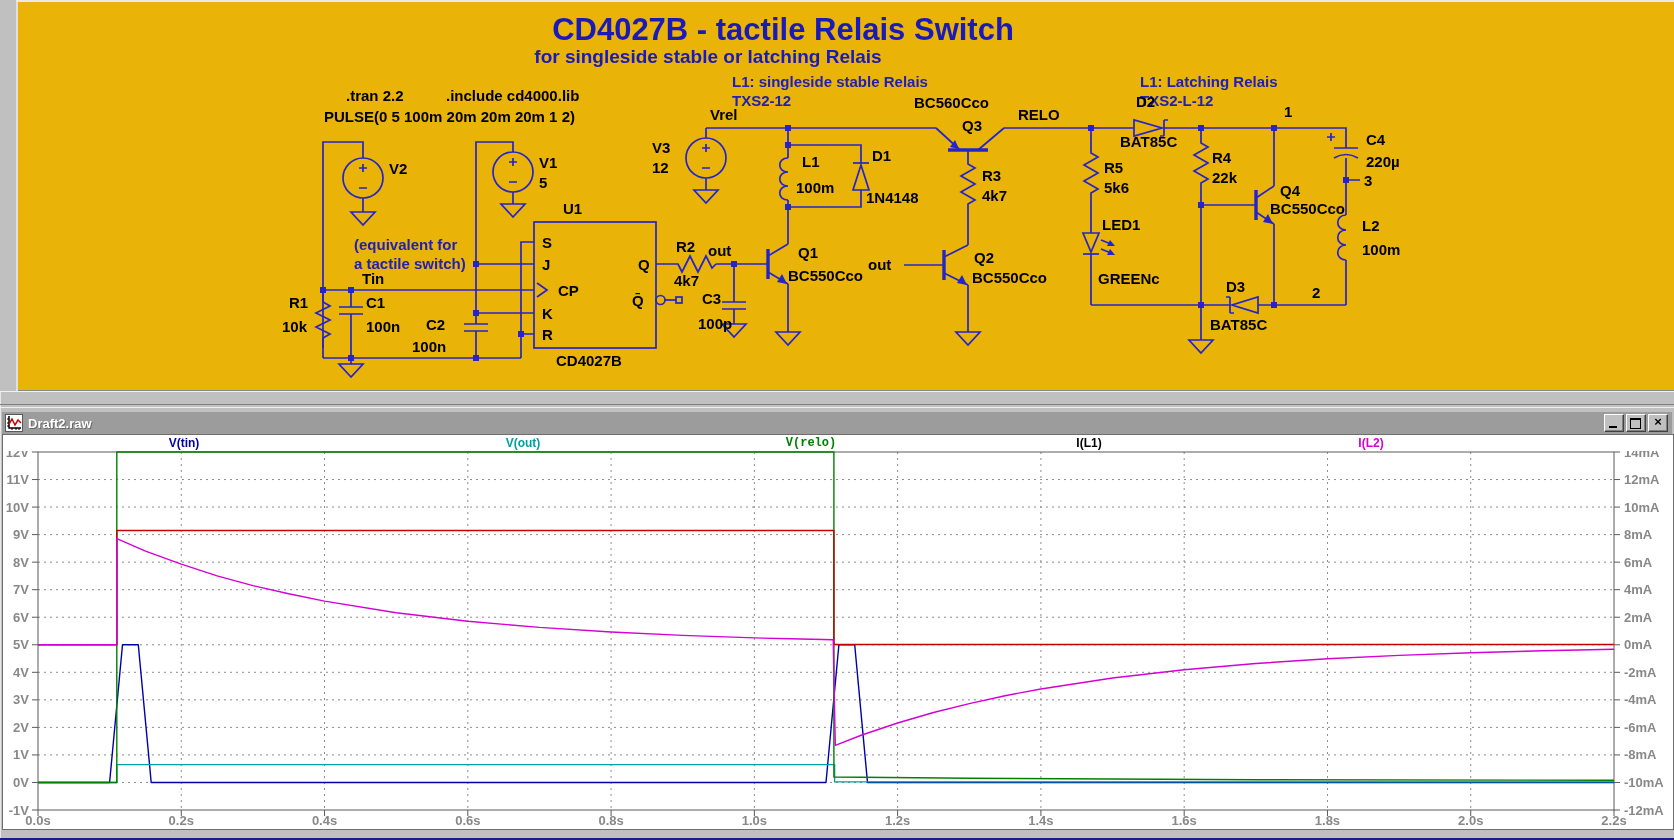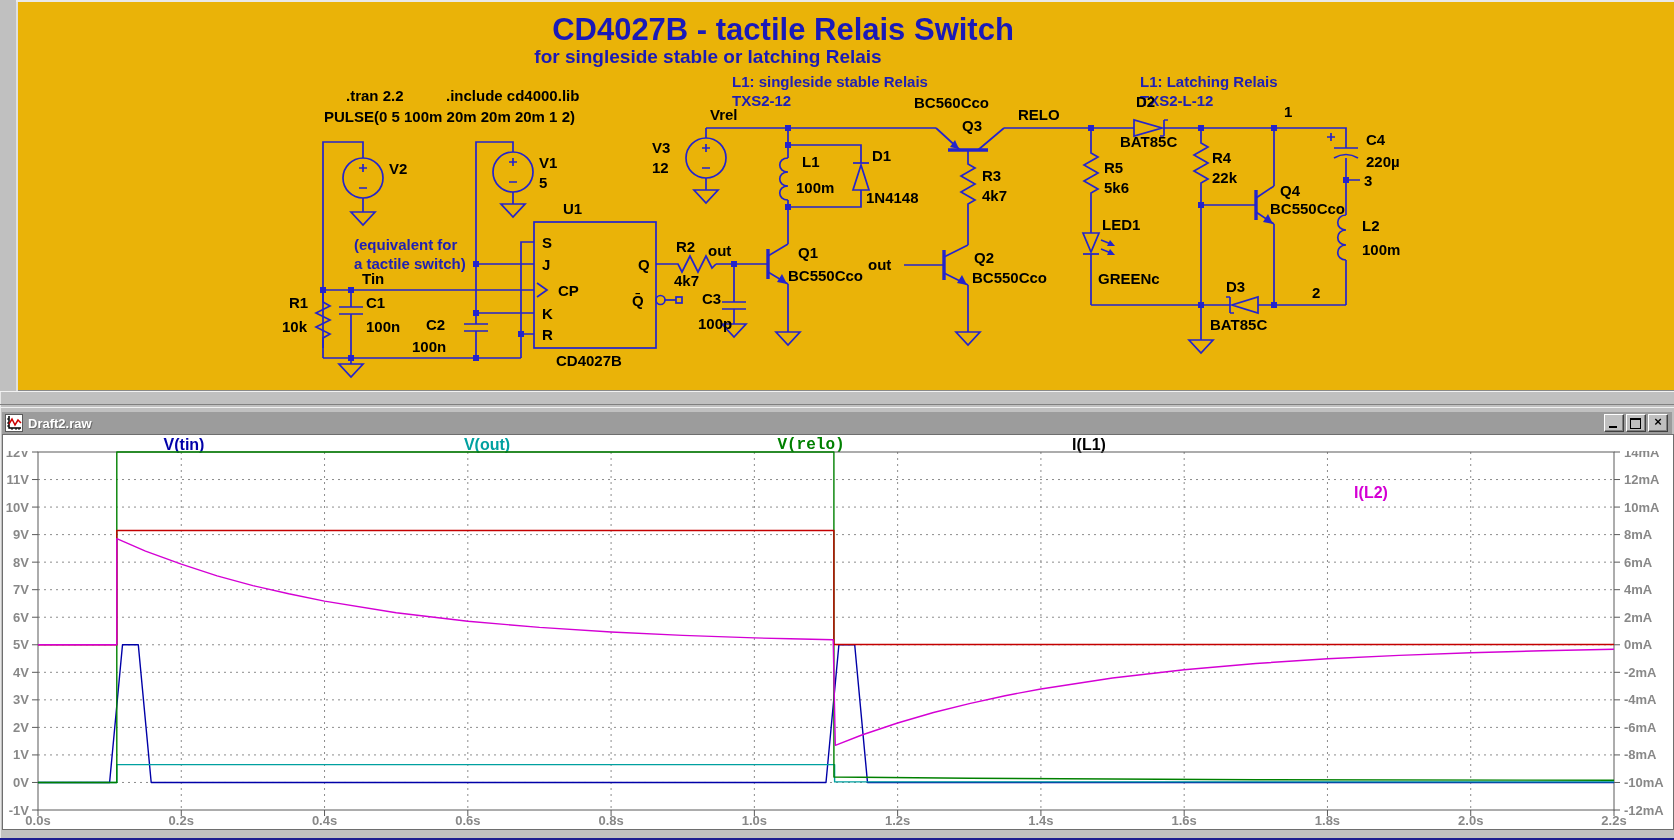--- a/index.html
+++ b/index.html
@@ -30,21 +30,21 @@
   .winbtn{width:18px;height:16px;background:#c0c0c0;margin-right:2px;position:relative;flex:0 0 auto;
           border-top:1px solid #ffffff;border-left:1px solid #ffffff;border-right:1px solid #404040;border-bottom:1px solid #404040;
           box-shadow:inset -1px -1px 0 #808080;}
   .winbtn:last-child{margin-right:4px;}
   .glyph-min{position:absolute;left:4px;bottom:3px;width:8px;height:2px;background:#000;}
   .glyph-max{position:absolute;left:3px;top:3px;width:9px;height:8px;border:1px solid #000;border-top-width:2px;}
   .glyph-close{position:absolute;left:0;top:-1px;width:100%;text-align:center;font-size:13px;font-weight:bold;color:#000;line-height:16px;}
   #plot-content{position:absolute;left:2px;top:43px;width:1670px;height:394px;background:#ffffff;
                 border:1px solid #6e6e6e;}
   #legend-row{position:absolute;left:0;top:0;width:100%;height:16px;}
-  .legend-item{position:absolute;top:1px;transform:translateX(-50%);font-size:16px;font-weight:bold;white-space:nowrap;}
+  .legend-item{position:absolute;top:1px;transform:translateX(-50%);font-size:12px;font-weight:bold;white-space:nowrap;}
   #plot-svg{position:absolute;left:0;top:16px;}
   .gridline{stroke:#8c8c8c;stroke-width:1;stroke-dasharray:2,4;fill:none;}
   .axisline{stroke:#5a5a5a;stroke-width:1;fill:none;}
   .tick{stroke:#5a5a5a;stroke-width:1;}
   .ticklabel{font-size:13px;font-weight:bold;fill:#888888;}
   .trace{fill:none;stroke-width:1.4;stroke-linejoin:round;}
   #bottom-line{position:absolute;left:0;bottom:0;width:1674px;height:2px;background:#1c1c90;}
 </style>
 </head>
 <body>
@@ -299,24 +299,24 @@
           <span class="glyph-max"></span>
         </div>
       <div class="winbtn">
           <span class="glyph-close">×</span>
         </div>
     </div>
 
     <div id="plot-content">
       <div id="legend-row">
           <span class="legend-item" style="left: 181px; color: rgb(0, 0, 168);">V(tin)</span>
-          <span class="legend-item" style="left: 484px; color: rgb(0, 160, 160);">V(out)</span>
+          <span class="legend-item" style="left: 520px; color: rgb(0, 160, 160);">V(out)</span>
           <span class="legend-item" style="left: 808px; color: rgb(0, 128, 0); font-family: Liberation Mono, monospace;">V(relo)</span>
           <span class="legend-item" style="left: 1086px; color: #000000;">I(L1)</span>
-          <span class="legend-item" style="left: 1368px; color: rgb(212, 0, 212); margin-top: 48px;">I(L2)</span>
+          <span class="legend-item" style="left: 1368px; color: rgb(212, 0, 212);">I(L2)</span>
         </div>
       <svg id="plot-svg" width="1668" height="376" viewBox="0 0 1668 376">
           <line x1="29" y1="1" x2="35" y2="1" class="tick"></line>
           <line x1="1611" y1="1" x2="1617" y2="1" class="tick"></line>
           <text x="26" y="5.5" text-anchor="end" class="ticklabel">12V</text>
           <text x="1621" y="5.5" text-anchor="start" class="ticklabel">14mA</text>
           <line x1="35" y1="28.53846153846154" x2="1611" y2="28.53846153846154" class="gridline"></line>
           <line x1="29" y1="28.53846153846154" x2="35" y2="28.53846153846154" class="tick"></line>
           <line x1="1611" y1="28.53846153846154" x2="1617" y2="28.53846153846154" class="tick"></line>
           <text x="26" y="33.03846153846154" text-anchor="end" class="ticklabel">11V</text>

